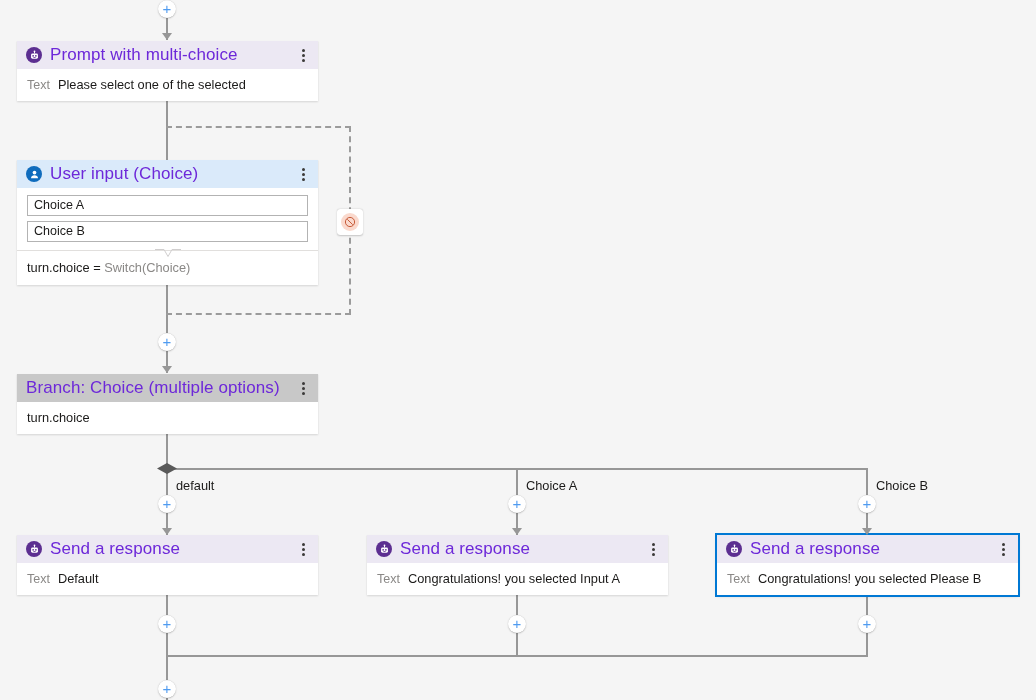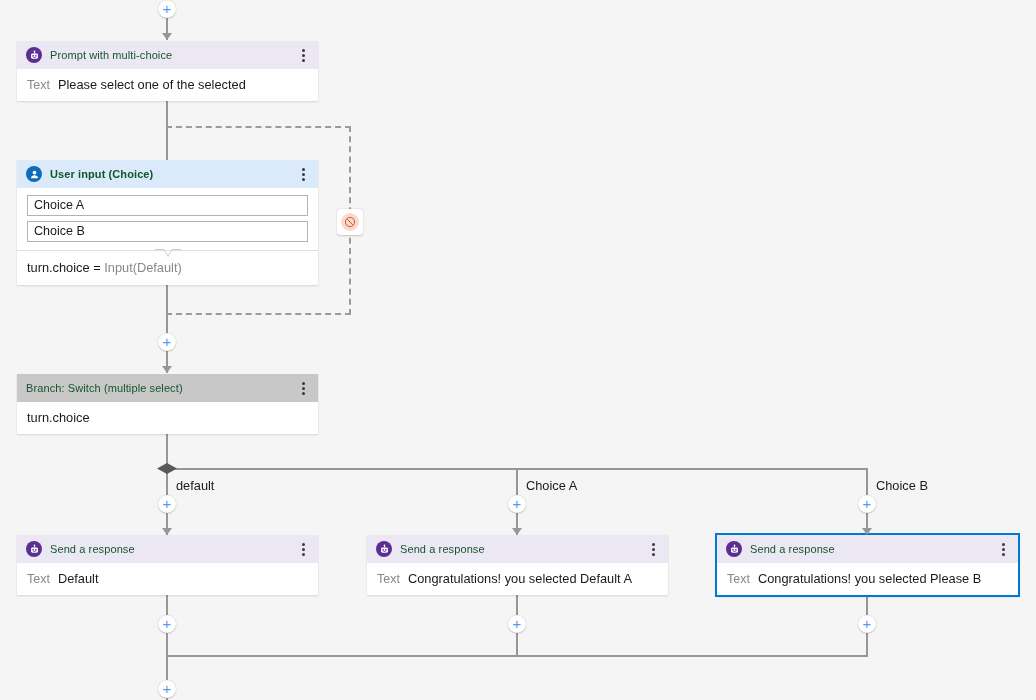--- a/index.html
+++ b/index.html
@@ -89,37 +89,37 @@
     box-shadow: 0 1.6px 3.6px rgba(0,0,0,.14), 0 0.3px 0.9px rgba(0,0,0,.12);
   }
   .node-header {
     height: 28px;
     display: flex;
     align-items: center;
     padding: 0 6px 0 9px;
     position: relative;
   }
   .hdr-bot   { background: #ece8f3; }
-  .hdr-user  { background: #daeafa; font-weight: bold; }
+  .hdr-user  { background: #daeafa; }
   .hdr-switch{ background: #c8c8c8; }
 
   .node-icon {
     width: 16px; height: 16px;
     border-radius: 50%;
     margin-right: 8px;
     flex: 0 0 16px;
     display: flex; align-items: center; justify-content: center;
   }
   .ic-bot  { background: #5c2e91; }
   .ic-user { background: #0f6cbd; }
   .node-icon svg { display:block; }
 
   .node-title {
-    font-size: 11px;
-    color: #14532d;
+    font-size: 17px;
+    color: #6d28d9;
     white-space: nowrap;
     letter-spacing: .1px;
   }
   .kebab {
     position: absolute;
     right: 8px; top: 50%;
     transform: translateY(-50%);
     width: 14px; height: 16px;
     cursor: pointer;
   }
@@ -256,31 +256,31 @@
     <div class="node-sep">
       <span class="notch">
         <svg width="26" height="9" viewBox="0 0 26 9">
           <path d="M0 0.5 L9 0.5 L13 7.5 L17 0.5 L26 0.5" fill="none" stroke="#d0cece" stroke-width="1"></path>
         </svg>
       </span>
     </div>
     <div class="assign-row">
       <span>turn.choice</span>
       <span class="op">=</span>
-      <span class="rhs">Input(Default)</span>
+      <span class="rhs">Switch(Choice)</span>
     </div>
   </div>
 
   <div class="vline" style="left:166px; top:285px; height:88px;"></div>
   <div class="plus" style="left:158px; top:333px;">+</div>
   <div class="arrowhead" style="left:162px; top:366px;"></div>
 
   <div class="node" style="left:17px; top:374px; width:301px;">
     <div class="node-header hdr-switch">
-      <span class="node-title">Branch: Switch (multiple select)</span>
+      <span class="node-title">Branch: Choice (multiple options)</span>
       <span class="kebab">
           <i></i>
           <i></i>
           <i></i>
         </span>
     </div>
     <div class="node-body">
       <span class="body-text">turn.choice</span>
     </div>
   </div>
@@ -344,21 +344,21 @@
       </span>
       <span class="node-title">Send a response</span>
       <span class="kebab">
           <i></i>
           <i></i>
           <i></i>
         </span>
     </div>
     <div class="node-body">
       <span class="lbl-muted">Text</span>
-      <span class="body-text">Congratulations! you selected Default A</span>
+      <span class="body-text">Congratulations! you selected Input A</span>
     </div>
   </div>
 
   <div class="node selected" style="left:717px; top:535px; width:301px;">
     <div class="node-header hdr-bot">
       <span class="node-icon ic-bot">
         <svg width="11" height="11" viewBox="0 0 16 16" fill="none">
           <rect x="3" y="5.2" width="10" height="7.4" rx="2" fill="#ffffff"></rect>
           <rect x="7.3" y="2" width="1.4" height="3" fill="#ffffff"></rect>
           <circle cx="8" cy="1.9" r="1.3" fill="#ffffff"></circle>

